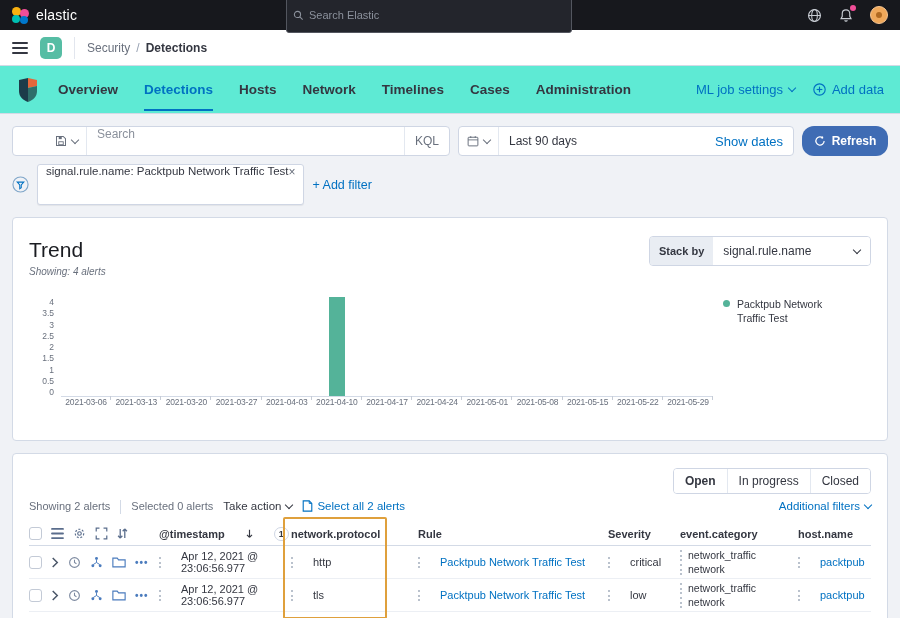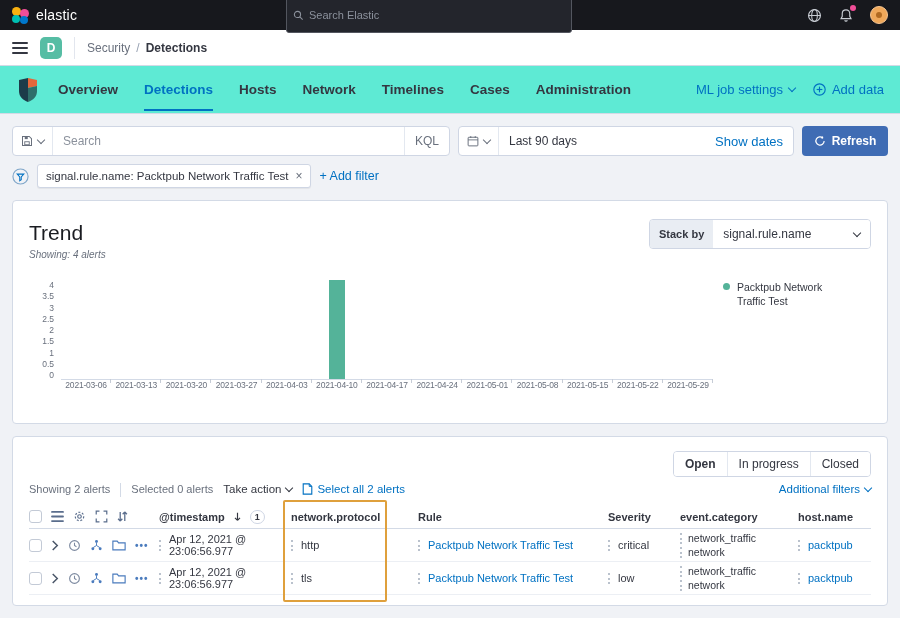--- a/index.html
+++ b/index.html
@@ -45,37 +45,37 @@
   .nav-right { margin-left:auto; display:flex; align-items:center; gap:18px; font-size:13px; color:#0071c2; }
   .nav-right .item { display:flex; align-items:center; gap:6px; }
   .chev { width:6px; height:6px; border-right:1.5px solid currentColor; border-bottom:1.5px solid currentColor;
     transform:rotate(45deg); display:inline-block; margin-top:-3px; }
 
   
   .content { background:#f0f2f6; padding:12px; height:504px; }
 
   .query-row { display:flex; gap:8px; align-items:center; }
   .search-group { width:438px; height:30px; background:#fff; border:1px solid #cfd6e4; border-radius:4px;
-    display:flex; align-items:center; overflow:hidden; }
+    display:flex; align-items:flex-start; overflow:hidden;padding-left:34px; }
   .sg-left { display:flex; align-items:center; gap:5px; padding:0 8px; border-right:1px solid #e3e8f0; height:100%; color:#69707d; }
   .search-group input { flex:1; border:none; outline:none; font-size:12px; padding:0 10px; color:#69707d;
     font-family:"Liberation Sans", sans-serif; }
   .search-group input::placeholder { color:#8b919c; }
   .kql { font-size:12px; color:#69707d; padding:0 10px; border-left:1px solid #e3e8f0; height:100%; display:flex; align-items:center; }
   .date-group { flex:1; height:30px; background:#fff; border:1px solid #cfd6e4; border-radius:4px;
     display:flex; align-items:center; overflow:hidden; }
   .date-value { font-size:12px; color:#343741; padding:0 10px; flex:1; }
   .show-dates { font-size:13px; color:#0071c2; padding:0 10px; }
-  .refresh-btn { width:86px; height:30px; background:#3f6cb4; border:none; border-radius:4px; color:#fff;
+  .refresh-btn { width:86px; height:30px; background:#3f6cb4; border:none; border-radius:12px; color:#fff;
     font-size:12px; font-weight:700; display:flex; align-items:center; justify-content:center; gap:6px; cursor:pointer;
     font-family:"Liberation Sans", sans-serif; }
 
   .filter-row { display:flex; align-items:center; gap:8px; margin-top:8px; }
-  .filter-chip { background:#fff; border:1px solid #cfd6e4; border-radius:3px; height:24px; padding:0 8px;
-    font-size:11.5px; color:#343741; display:flex; align-items:center; gap:7px; box-shadow:0 1px 1px rgba(0,0,0,.06); }
+  .filter-chip { background:#fff; border:1px solid #cfd6e4; border-radius:3px; height:41px; padding:0 8px;
+    font-size:11.5px; color:#343741; display:flex; align-items:flex-start; box-shadow:0 1px 1px rgba(0,0,0,.06); }
   .chip-x { color:#69707d; font-size:12px; }
   .add-filter { color:#0071c2; font-size:12.5px; }
 
   .panel { background:#fff; border:1px solid #d3dae6; border-radius:4px; margin-top:12px; padding:20px 16px; position:relative; }
 
   
   .trend-title { font-size:21px; color:#1a1c21; font-weight:500; }
   .trend-sub { font-size:10px; color:#69707d; margin-top:4px;font-style:italic; }
   .stackby { position:absolute; right:16px; top:18px; display:flex; height:30px; border:1px solid #cfd6e4; border-radius:4px; overflow:hidden; width:222px; }
   .stackby-label { background:#e9edf3; font-size:11px; font-weight:700; display:flex; align-items:center; padding:0 9px; color:#343741; }
@@ -110,21 +110,21 @@
   .table-wrap { position:relative; margin-top:8px; }
   .grid-row { display:grid; grid-template-columns:128px 132px 115px 190px 72px 118px 1fr; align-items:center; }
   .thead { height:24px; border-bottom:1px solid #d3dae6; font-weight:700; font-size:11px; color:#343741; }
   .trow { height:33px; border-bottom:1px solid #eceff4; font-size:11px; }
   .controls { display:flex; align-items:center; gap:9px; }
   .checkbox { width:13px; height:13px; border:1px solid #c3cad6; border-radius:3px; background:#fff; flex:none; }
   .dots { color:#4a7bbd; font-weight:700; letter-spacing:1px; font-size:10px; }
   .th-sort { display:flex; align-items:center; gap:4px; }
   .sort-badge { min-width:15px; height:14px; border:1px solid #cfd6e4; border-radius:8px; background:#fff;
     font-size:9px; font-weight:700; display:inline-flex; align-items:center; justify-content:center; padding:0 3px; color:#343741; }
-  .cell { display:flex; align-items:center; gap:8px; padding-left:2px; }
+  .cell { display:flex; align-items:center; gap:20px; padding-left:2px; }
   .cell.ind { padding-left:14px; }
   .handle { border-left:2px dotted #bac2cd; height:11px; flex:none; }
   .link { color:#0071c2; }
   .cat-cell { display:flex; flex-direction:column; justify-content:center; gap:2px; padding-left:14px; font-size:10.5px; }
   .cat-line { display:flex; align-items:center; gap:6px; }
   .highlight-box { position:absolute; left:254px; top:-5px; width:104px; height:102px;
     border:2px solid #dia; border:2px solid #dfa03c; border-radius:2px; pointer-events:none; }
 
   svg { display:block; }
 </style>

